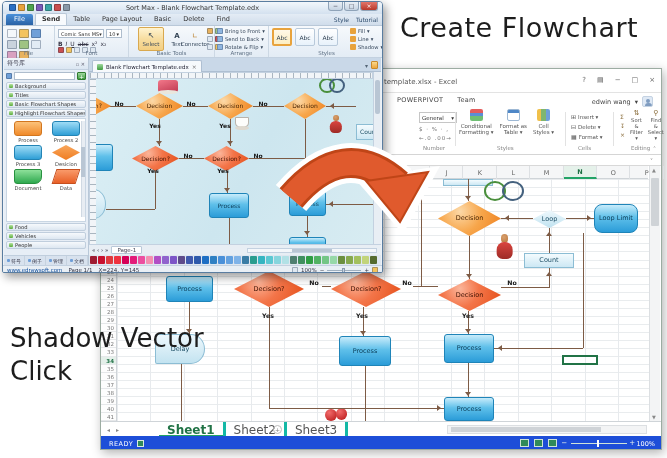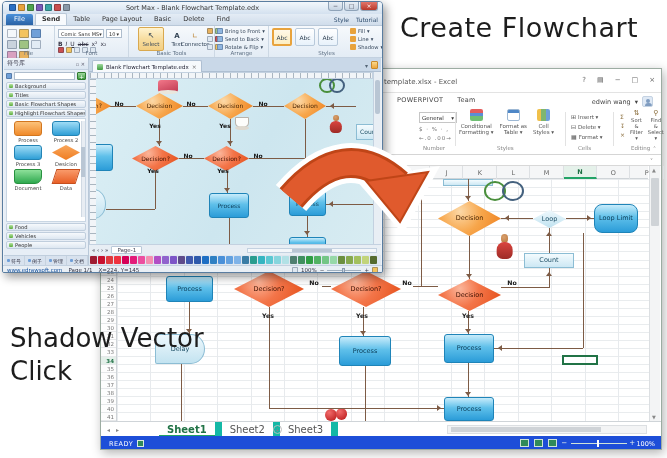--- a/index.html
+++ b/index.html
@@ -47,21 +47,21 @@
 .xl-row{height:8.05px;font-size:5.5px;color:#777;text-align:right;padding-right:2px;border-bottom:1px solid #e6e8ea;line-height:8px}
 .xl-row.act{background:#e4efe9;color:#1e7145;font-weight:bold}
 .xl-canvas{position:absolute;left:16px;top:110px;width:532px;height:242px;background:#fff;overflow:hidden;
  background-image:repeating-linear-gradient(90deg,#e7eaed 0 1px,transparent 1px 33.4px),repeating-linear-gradient(180deg,#e9ecee 0 1px,transparent 1px 8.05px)}
 .xl-vscroll{position:absolute;right:1px;top:97px;width:11px;height:255px;background:#f3f4f5;border-left:1px solid #dcdfe2}
 .xl-vthumb{position:absolute;left:1px;top:12px;width:8px;height:48px;background:#cfd3d7;border-radius:1px}
 .xl-varr{position:absolute;left:2px;font-size:5px;color:#888}
 .xl-sheetrow{position:absolute;left:0;top:352px;right:0;height:15px;background:#fff;border-top:1px solid #cfd4d8}
 .xl-nav{position:absolute;left:6px;top:4px;font-size:6px;color:#888;letter-spacing:6px}
 .xl-sheets{position:absolute;left:58px;top:0;display:flex;height:15px}
-.xl-sheet{padding:0 8px;font-size:10px;color:#555;display:flex;align-items:center;border-right:7px solid #14b8a6}
+.xl-sheet{padding:0 8px;font-size:12px;color:#555;display:flex;align-items:center;border-right:3px solid #14b8a6}
 .xl-sheet.act{color:#217346;font-weight:bold;box-shadow:inset 0 -2px 0 #21a366;background:#fff}
 .xl-plus{position:absolute;left:172px;top:3px;width:9px;height:9px;border:1px solid #bbb;border-radius:50%;font-size:6px;color:#888;display:flex;align-items:center;justify-content:center}
 .xl-hscroll{position:absolute;right:14px;top:3px;width:200px;height:9px;background:#f3f4f5;border:1px solid #dcdfe2}
 .xl-hthumb{position:absolute;left:3px;top:1px;width:150px;height:5px;background:#cfd3d7}
 .xl-status{position:absolute;left:0;top:367px;right:0;bottom:0;background:#1d4ed8;color:#fff;font-size:6.5px}
 .xl-ready{position:absolute;left:8px;top:4px;letter-spacing:.5px}
 .macro{position:absolute;left:36px;top:4px;width:7px;height:7px;background:#2f8a5a;border:1px solid #d9e9e0}
 .viewico{position:absolute;top:3px;width:9px;height:8px;border:1px solid #cfe3d8;background:#2f8a5a}
 .zoomtrack{position:absolute;top:7px;width:56px;height:1px;background:#cfe3d8}
 .zoomthumb{position:absolute;top:4px;width:2px;height:7px;background:#fff}

